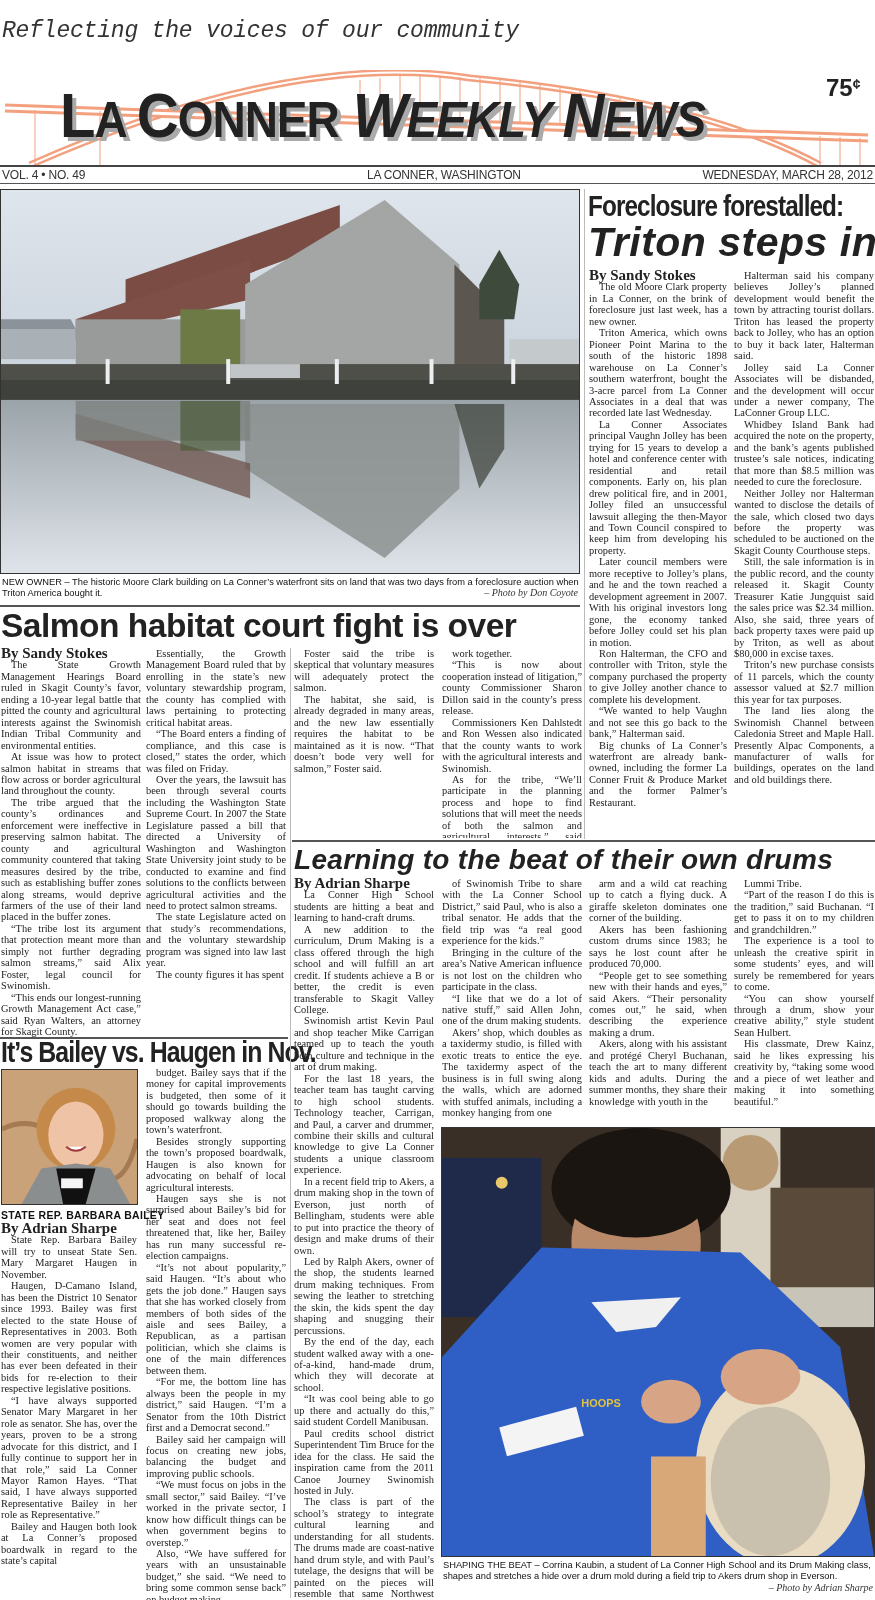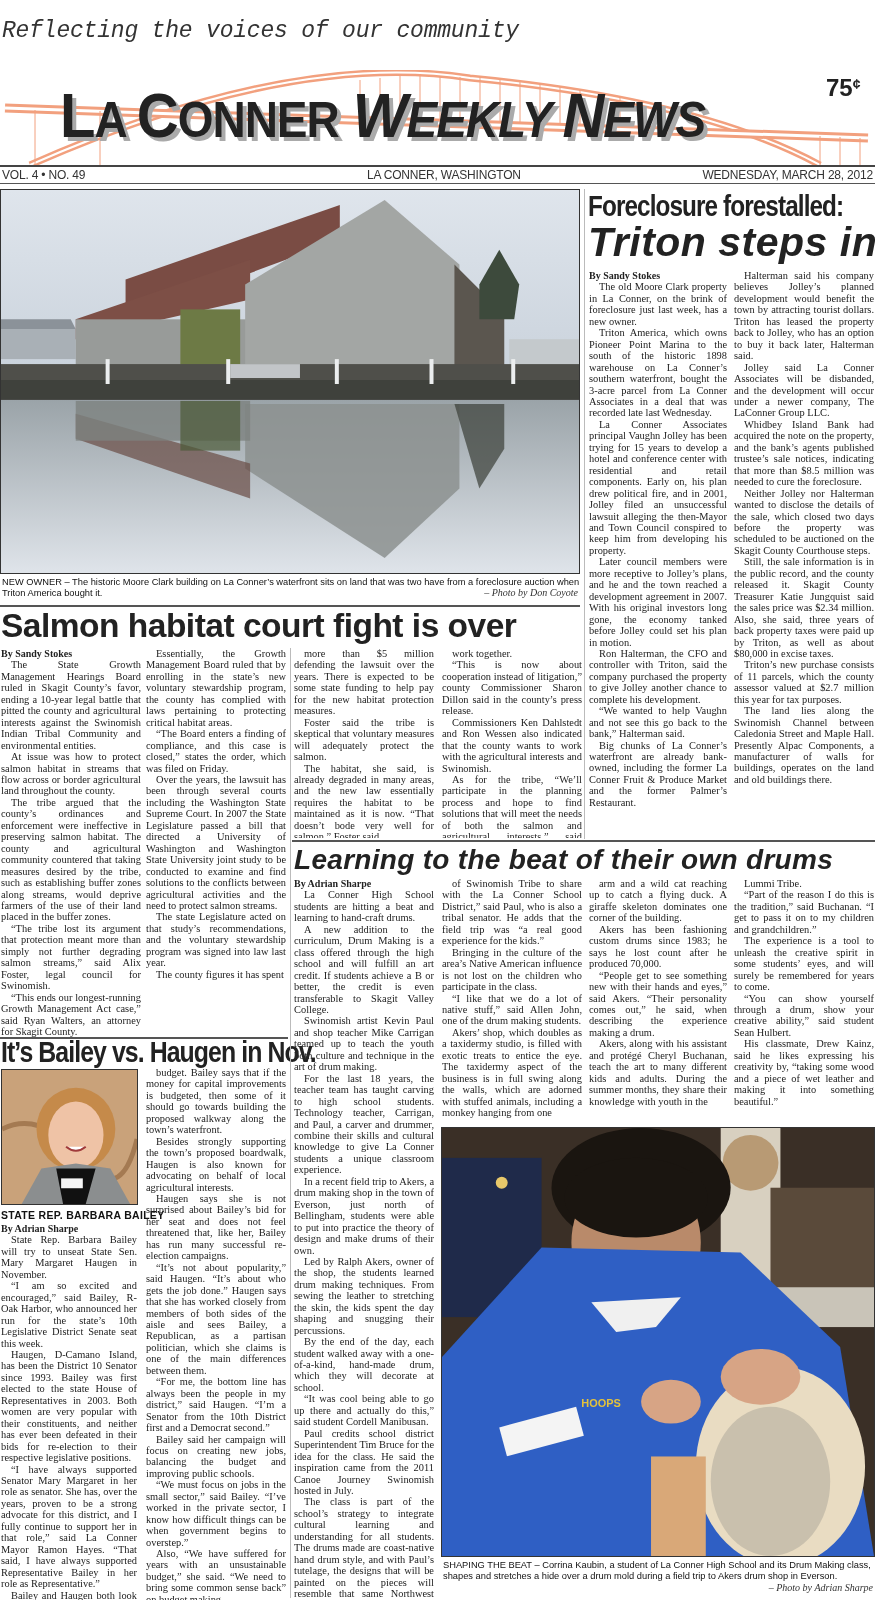--- a/index.html
+++ b/index.html
@@ -31,21 +31,21 @@
   .hl-cond { font-family: "Liberation Sans", sans-serif; font-weight: bold; color: #222; letter-spacing: -1px; transform-origin: left top; white-space: nowrap; line-height: 1; }
   .hl-italic { font-family: "Liberation Sans", sans-serif; font-weight: bold; font-style: italic; color: #222; white-space: nowrap; line-height: 1; }
   .hl-plain { font-family: "Liberation Sans", sans-serif; font-weight: bold; color: #222; white-space: nowrap; line-height: 1; letter-spacing: -0.5px; }
 
   .hrule { height: 2px; background: #555; }
   .vrule { width: 1px; background: #bbb; }
 
   
   .col { font-family: "Liberation Serif", serif; font-size: 10.4px; line-height: 11.45px; color: #222; text-align: justify; overflow: hidden; }
   .col p { text-indent: 10px; }
-  .col .byline { font-weight: bold; text-indent: 0; font-size: 10px; }
+  .col .byline { font-weight: bold; text-indent: 0; font-size: 15px; }
 
   .photo-label { font-family: "Liberation Sans", sans-serif; font-weight: bold; font-size: 10.5px; letter-spacing: 0.3px; color: #111; transform: scaleY(1.1); transform-origin: left top; }
 </style>
 </head>
 <body>
 
 <div class="abs tagline">Reflecting the voices of our community</div>
 
 <svg class="abs bridge" viewBox="0 0 875 95" preserveAspectRatio="none">
   <g stroke="#f2a07e" fill="none">
@@ -124,33 +124,33 @@
         <rect x="512" y="170" width="4" height="25"></rect>
       </g>
     <polygon points="245,280 385,370 460,300 460,215 245,215" fill="#8c918f" opacity="0.85"></polygon>
     <polygon points="75,250 250,310 250,275 75,225" fill="#6a4b45" opacity="0.7"></polygon>
     <rect x="75" y="212" width="175" height="40" fill="#7d827f" opacity="0.8"></rect>
     <rect x="180" y="212" width="60" height="50" fill="#4c5a38" opacity="0.7"></rect>
     <polygon points="455,215 505,215 505,260 480,300" fill="#3b3f38" opacity="0.7"></polygon>
   </svg>
 </div>
 
-<div class="abs caption" style="left:2px; top:577px; width:578px;">NEW OWNER – The historic Moore Clark building on La Conner’s waterfront sits on land that was two have from a foreclosure auction when Triton America bought it.</div>
+<div class="abs caption" style="left:2px; top:577px; width:578px;">NEW OWNER – The historic Moore Clark building on La Conner’s waterfront sits on land that was two days from a foreclosure auction when Triton America bought it.</div>
 <div class="abs credit" style="left:380px; top:587px; width:198px;">– Photo by Don Coyote</div>
 
 <div class="abs hl-cond" style="left:588px; top:191px; font-size:27px; transform:scaleX(0.9) scaleY(1.12);">Foreclosure forestalled:</div>
 <div class="abs hl-italic" style="left:588px; top:222px; font-size:41px; letter-spacing:0.5px;">Triton steps in</div>
 
 <div class="abs col" style="left:589px; top:270px; width:138px; height:566px;">
   <p class="byline">By Sandy Stokes</p>
   <p>The old Moore Clark property in La Conner, on the brink of foreclosure just last week, has a new owner.</p>
     <p>Triton America, which owns Pioneer Point Marina to the south of the historic 1898 warehouse on La Conner’s southern waterfront, bought the 3-acre parcel from La Conner Associates in a deal that was recorded late last Wednesday.</p>
     <p>La Conner Associates principal Vaughn Jolley has been trying for 15 years to develop a hotel and conference center with residential and retail components. Early on, his plan drew political fire, and in 2001, Jolley filed an unsuccessful lawsuit alleging the then-Mayor and Town Council conspired to keep him from developing his property.</p>
     <p>Later council members were more receptive to Jolley’s plans, and he and the town reached a development agreement in 2007. With his original investors long gone, the economy tanked before Jolley could set his plan in motion.</p>
-    <p>Ron Halterman, the CFO and controller with Triton, said the company purchased the property to give Jolley another chance to complete his development.</p>
+    <p>Ron Halterman, the CFO and controller with Triton, style the company purchased the property to give Jolley another chance to complete his development.</p>
     <p>“We wanted to help Vaughn and not see this go back to the bank,” Halterman said.</p>
     <p>Big chunks of La Conner’s waterfront are already bank-owned, including the former La Conner Fruit &amp; Produce Market and the former Palmer’s Restaurant.</p>
 </div>
 <div class="abs col" style="left:734px; top:270px; width:140px; height:566px;">
   <p>Halterman said his company believes Jolley’s planned development would benefit the town by attracting tourist dollars. Triton has leased the property back to Jolley, who has an option to buy it back later, Halterman said.</p>
     <p>Jolley said La Conner Associates will be disbanded, and the development will occur under a newer company, The LaConner Group LLC.</p>
     <p>Whidbey Island Bank had acquired the note on the property, and the bank’s agents published trustee’s sale notices, indicating that more than $8.5 million was needed to cure the foreclosure.</p>
     <p>Neither Jolley nor Halterman wanted to disclose the details of the sale, which closed two days before the property was scheduled to be auctioned on the Skagit County Courthouse steps.</p>
     <p>Still, the sale information is in the public record, and the county released it. Skagit County Treasurer Katie Jungquist said the sales price was $2.34 million. Also, she said, three years of back property taxes were paid up by Triton, as well as about $80,000 in excise taxes.</p>
     <p>Triton’s new purchase consists of 11 parcels, which the county assessor valued at $2.7 million this year for tax purposes.</p>
@@ -169,21 +169,20 @@
     <p>“This ends our longest-running Growth Management Act case,” said Ryan Walters, an attorney for Skagit County.</p>
 </div>
 <div class="abs col" style="left:146px; top:648px; width:140px; height:390px;">
   <p>Essentially, the Growth Management Board ruled that by enrolling in the state’s new voluntary stewardship program, the county has complied with laws pertaining to protecting critical habitat areas.</p>
     <p>“The Board enters a finding of compliance, and this case is closed,” states the order, which was filed on Friday.</p>
     <p>Over the years, the lawsuit has been through several courts including the Washington State Supreme Court. In 2007 the State Legislature passed a bill that directed a University of Washington and Washington State University joint study to be conducted to examine and find solutions to the conflicts between agricultural activities and the need to protect salmon streams.</p>
     <p>The state Legislature acted on that study’s recommendations, and the voluntary stewardship program was signed into law last year.</p>
     <p>The county figures it has spent</p>
 </div>
 <div class="abs col" style="left:294px; top:648px; width:140px; height:190px;">
-  <p>more than $5 million defending the lawsuit over the years. There is expected to be some state funding to help pay for the new habitat protection measures.</p>
     <p>Foster said the tribe is skeptical that voluntary measures will adequately protect the salmon.</p>
     <p>The habitat, she said, is already degraded in many areas, and the new law essentially requires the habitat to be maintained as it is now. “That doesn’t bode very well for salmon,” Foster said.</p>
 </div>
 <div class="abs col" style="left:442px; top:648px; width:140px; height:190px;">
   <p>work together.</p>
     <p>“This is now about cooperation instead of litigation,” county Commissioner Sharon Dillon said in the county’s press release.</p>
     <p>Commissioners Ken Dahlstedt and Ron Wessen also indicated that the county wants to work with the agricultural interests and Swinomish.</p>
     <p>As for the tribe, “We’ll participate in the planning process and hope to find solutions that will meet the needs of both the salmon and agricultural interests,” said Foster.</p>
 </div>
 
@@ -212,21 +211,21 @@
 <div class="abs col" style="left:589px; top:878px; width:138px; height:248px;">
   <p>arm and a wild cat reaching up to catch a flying duck. A giraffe skeleton dominates one corner of the building.</p>
     <p>Akers has been fashioning custom drums since 1983; he says he lost count after he produced 70,000.</p>
     <p>“People get to see something new with their hands and eyes,” said Akers. “Their personality comes out,” he said, when describing the experience making a drum.</p>
     <p>Akers, along with his assistant and protégé Cheryl Buchanan, teach the art to many different kids and adults. During the summer months, they share their knowledge with youth in the</p>
 </div>
 <div class="abs col" style="left:734px; top:878px; width:140px; height:248px;">
   <p>Lummi Tribe.</p>
     <p>“Part of the reason I do this is the tradition,” said Buchanan. “I get to pass it on to my children and grandchildren.”</p>
     <p>The experience is a tool to unleash the creative spirit in some students’ eyes, and will surely be remembered for years to come.</p>
-    <p>“You can show yourself through a drum, show your creative ability,” said student Sean Hulbert.</p>
+    <p>“You can show yourself through a drum, show your creative ability,” style student Sean Hulbert.</p>
     <p>His classmate, Drew Kainz, said he likes expressing his creativity by, “taking some wood and a piece of wet leather and making it into something beautiful.”</p>
 </div>
 
 <div class="abs photo" style="left:441px; top:1127px; width:434px; height:430px;">
   <svg viewBox="0 0 434 430" preserveAspectRatio="none">
     <rect width="434" height="430" fill="#3a2f26"></rect>
     <rect x="0" y="30" width="100" height="160" fill="#1f2a4a"></rect>
     <circle cx="60" cy="55" r="6" fill="#e8c86a"></circle>
     <rect x="280" y="0" width="60" height="160" fill="#d8d0c0"></rect>
     <circle cx="310" cy="35" r="28" fill="#b89a74"></circle>
@@ -262,21 +261,20 @@
     <polygon points="20,136 40,100 75,95 110,100 130,136" fill="#8b8e8f"></polygon>
     <polygon points="55,100 95,100 85,136 62,136" fill="#111"></polygon>
     <rect x="60" y="110" width="22" height="10" fill="#f5f5f5"></rect>
   </svg>
 </div>
 <div class="abs photo-label" style="left:1px; top:1208px;">STATE REP. BARBARA BAILEY</div>
 
 <div class="abs col" style="left:1px; top:1223px; width:136px; height:377px;">
   <p class="byline">By Adrian Sharpe</p>
   <p>State Rep. Barbara Bailey will try to unseat State Sen. Mary Margaret Haugen in November.</p>
-    <p>“I am so excited and encouraged,” said Bailey, R-Oak Harbor, who announced her run for the state’s 10th Legislative District Senate seat this week.</p>
     <p>Haugen, D-Camano Island, has been the District 10 Senator since 1993. Bailey was first elected to the state House of Representatives in 2003. Both women are very popular with their constituents, and neither has ever been defeated in their bids for re-election to their respective legislative positions.</p>
     <p>“I have always supported Senator Mary Margaret in her role as senator. She has, over the years, proven to be a strong advocate for this district, and I fully continue to support her in that role,” said La Conner Mayor Ramon Hayes. “That said, I have always supported Representative Bailey in her role as Representative.”</p>
     <p>Bailey and Haugen both look at La Conner’s proposed boardwalk in regard to the state’s capital</p>
 </div>
 <div class="abs col" style="left:146px; top:1067px; width:140px; height:533px;">
   <p>budget. Bailey says that if the money for capital improvements is budgeted, then some of it should go towards building the proposed walkway along the town’s waterfront.</p>
     <p>Besides strongly supporting the town’s proposed boardwalk, Haugen is also known for advocating on behalf of local agricultural interests.</p>
     <p>Haugen says she is not surprised about Bailey’s bid for her seat and does not feel threatened that, like her, Bailey has run many successful re-election campaigns.</p>
     <p>“It’s not about popularity,” said Haugen. “It’s about who gets the job done.” Haugen says that she has worked closely from members of both sides of the aisle and sees Bailey, a Republican, as a partisan politician, which she claims is one of the main differences between them.</p>
     <p>“For me, the bottom line has always been the people in my district,” said Haugen. “I’m a Senator from the 10th District first and a Democrat second.”</p>

